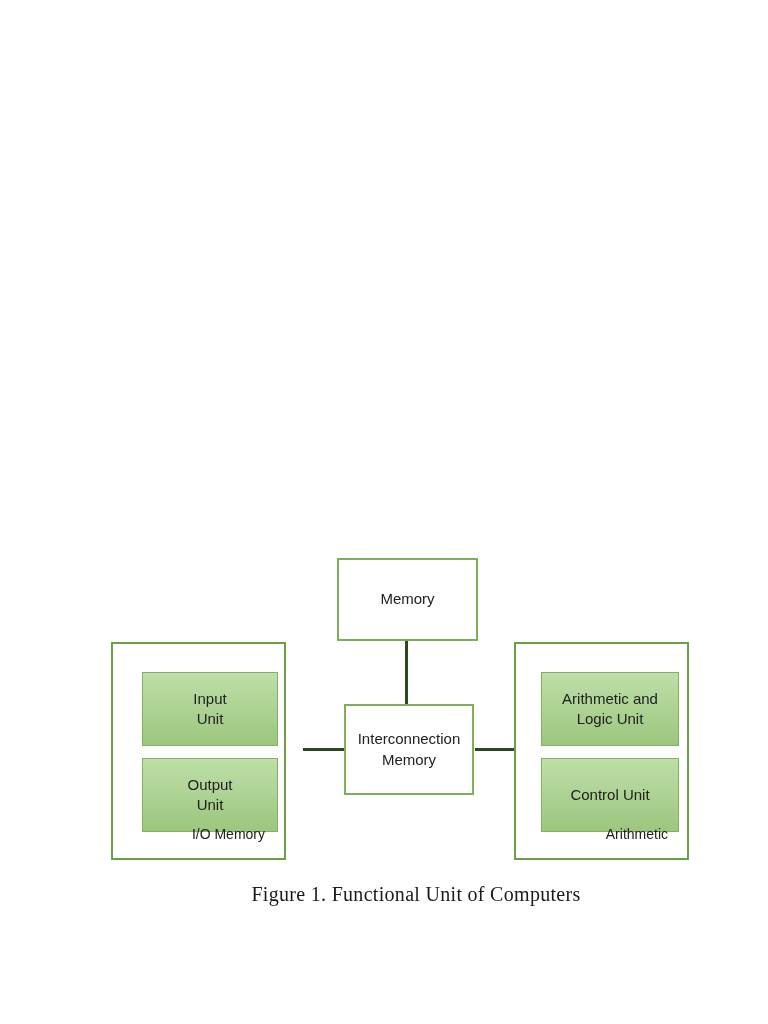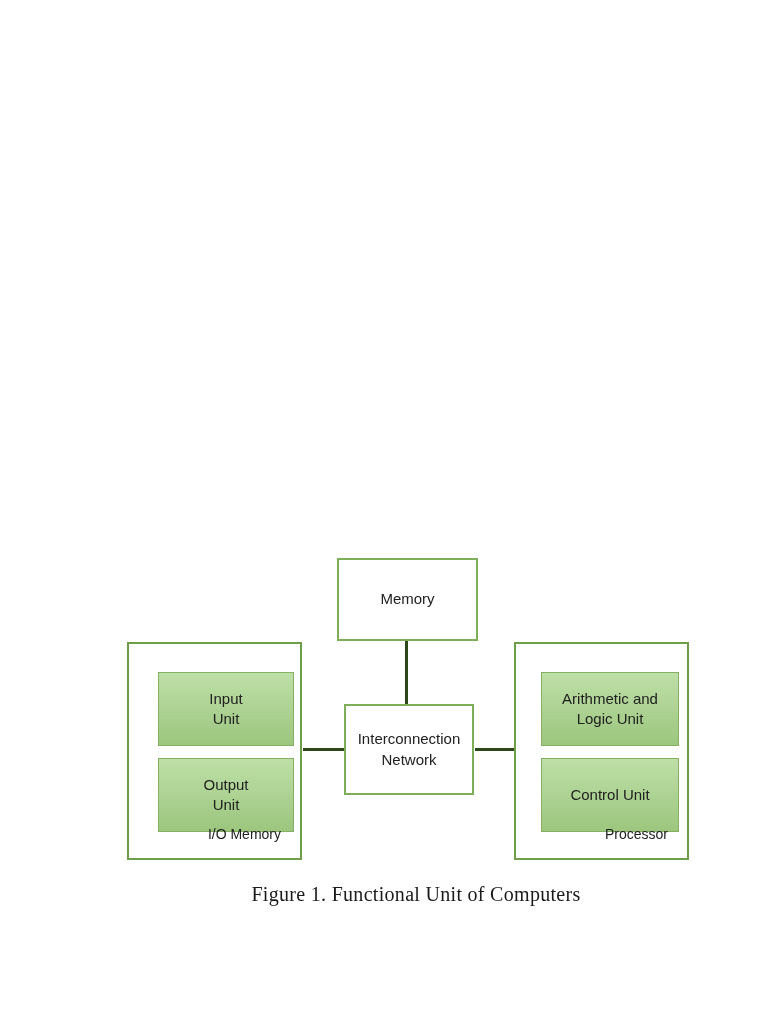--- a/index.html
+++ b/index.html
@@ -35,21 +35,21 @@
   .memory-box   { left: 305px; top: 526px; width: 141px; height: 83px; }
   .network-box  { left: 312px; top: 672px; width: 130px; height: 91px; }
 
   
   .group {
     position: absolute;
     background: #ffffff;
     border: 2px solid var(--container-border);
     width: 175px; height: 218px; top: 610px;
   }
-  .io-group        { left: 95px; padding-left: 40px; }
+  .io-group        { left: 79px; padding-left: 40px; }
   .processor-group { left: 482px; }
 
   
   .unit {
     position: absolute;
     width: 136px; height: 74px;
     border: 1px solid var(--unit-border);
     background: linear-gradient(to bottom, var(--unit-fill-top), var(--unit-fill-bottom));
     display: flex;
     align-items: center;
@@ -102,21 +102,21 @@
   <div class="white-box memory-box">
     <span class="box-label">Memory</span>
   </div>
 
   <div class="connector connector-vertical"></div>
   <div class="connector connector-left"></div>
   <div class="connector connector-right"></div>
 
   <div class="white-box network-box">
     <span class="box-label">Interconnection
-Network</span>
+Memory</span>
   </div>
 
   <div class="group io-group">
     <div class="unit unit-top">
       <span class="box-label">Input
 Unit</span>
     </div>
     <div class="unit unit-bottom">
       <span class="box-label">Output
 Unit</span>
@@ -125,18 +125,18 @@
   </div>
 
   <div class="group processor-group">
     <div class="unit unit-bottom">
       <span class="box-label">Control Unit</span>
     </div>
     <div class="unit unit-top">
       <span class="box-label">Arithmetic and
 Logic Unit</span>
     </div>
-    <span class="group-label">Processor</span>
+    <span class="group-label">Arithmetic</span>
   </div>
 
   <div class="caption">Figure 1. Functional Unit of Computers</div>
 
 </div>
 
 </body></html>

